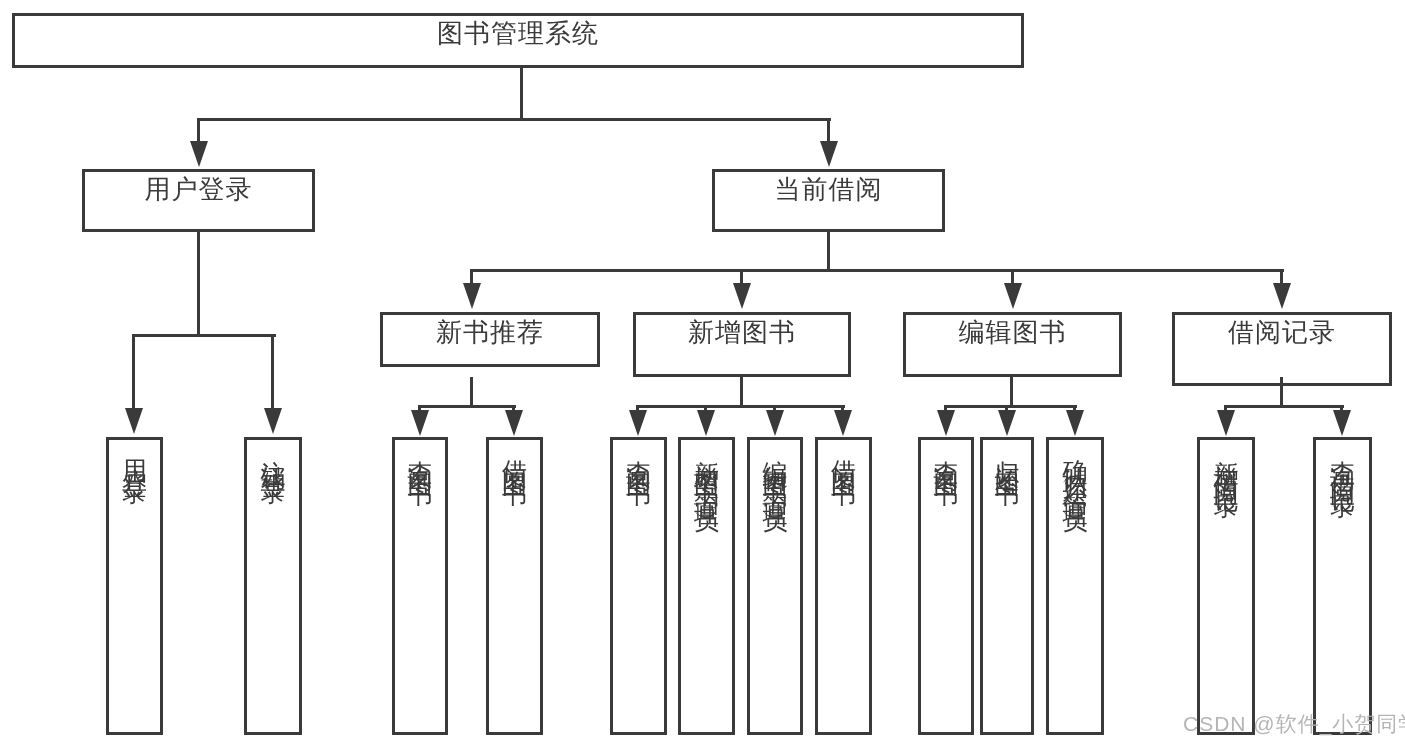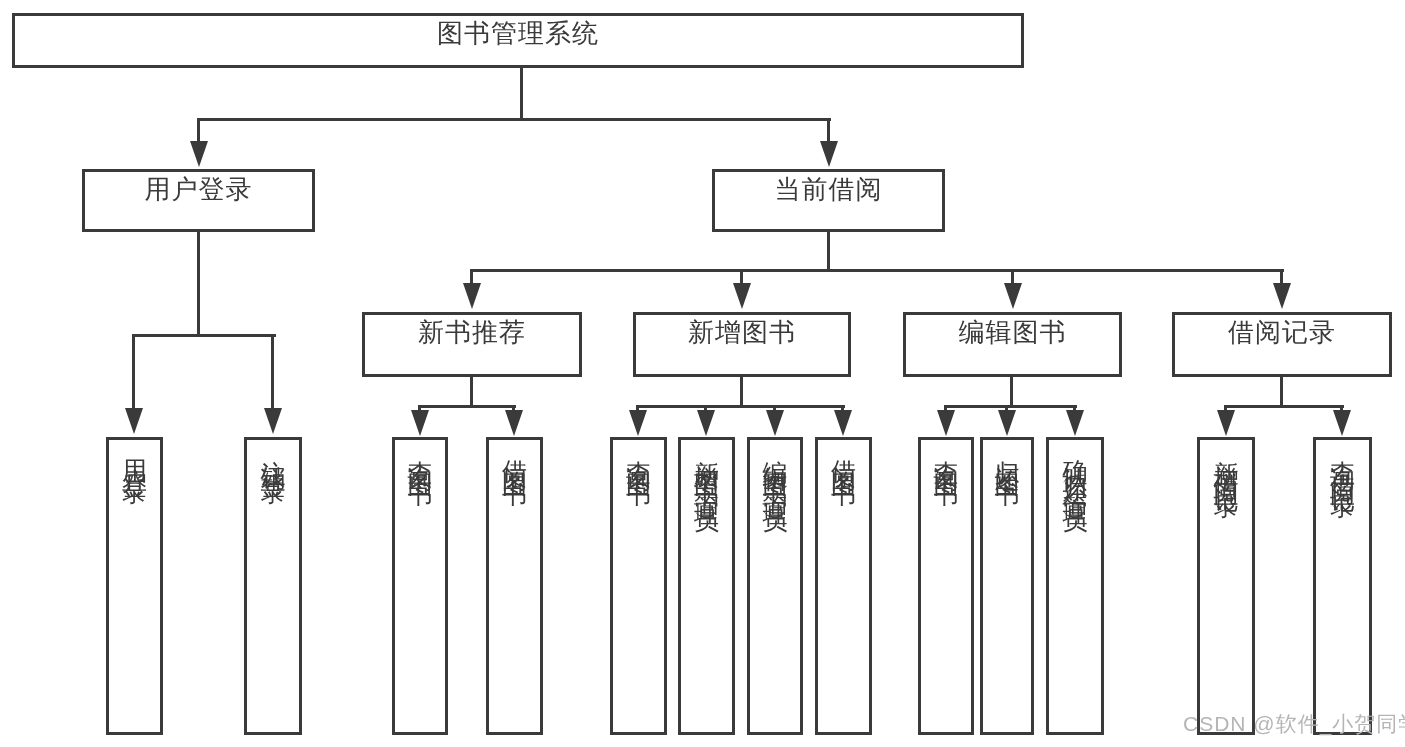--- a/index.html
+++ b/index.html
@@ -66,30 +66,30 @@
   <div class="hl" style="left:470px;top:269px;width:814px"></div>
   <div class="vl" style="left:470px;top:269px;height:20px"></div>
   <div class="ah" style="left:463px;top:283px"></div>
   <div class="vl" style="left:740px;top:269px;height:20px"></div>
   <div class="ah" style="left:733px;top:283px"></div>
   <div class="vl" style="left:1011px;top:269px;height:20px"></div>
   <div class="ah" style="left:1004px;top:283px"></div>
   <div class="vl" style="left:1280px;top:269px;height:20px"></div>
   <div class="ah" style="left:1273px;top:283px"></div>
 
-  <div class="box" style="left:362px;top:312px;width:220px;height:65px">
+  <div class="box" style="left:380px;top:312px;width:220px;height:55px">
     <span>新书推荐</span>
   </div>
   <div class="box" style="left:633px;top:312px;width:218px;height:65px">
     <span>新增图书</span>
   </div>
   <div class="box" style="left:903px;top:312px;width:219px;height:65px">
     <span>编辑图书</span>
   </div>
-  <div class="box" style="left:1172px;top:312px;width:220px;height:65px">
+  <div class="box" style="left:1172px;top:312px;width:220px;height:74px">
     <span>借阅记录</span>
   </div>
 
   <div class="vl" style="left:470px;top:377px;height:30px"></div>
   <div class="vl" style="left:740px;top:377px;height:30px"></div>
   <div class="vl" style="left:1010px;top:377px;height:30px"></div>
   <div class="vl" style="left:1280px;top:377px;height:30px"></div>
 
   <div class="hl" style="left:418px;top:405px;width:98px"></div>
   <div class="hl" style="left:637px;top:405px;width:208px"></div>

